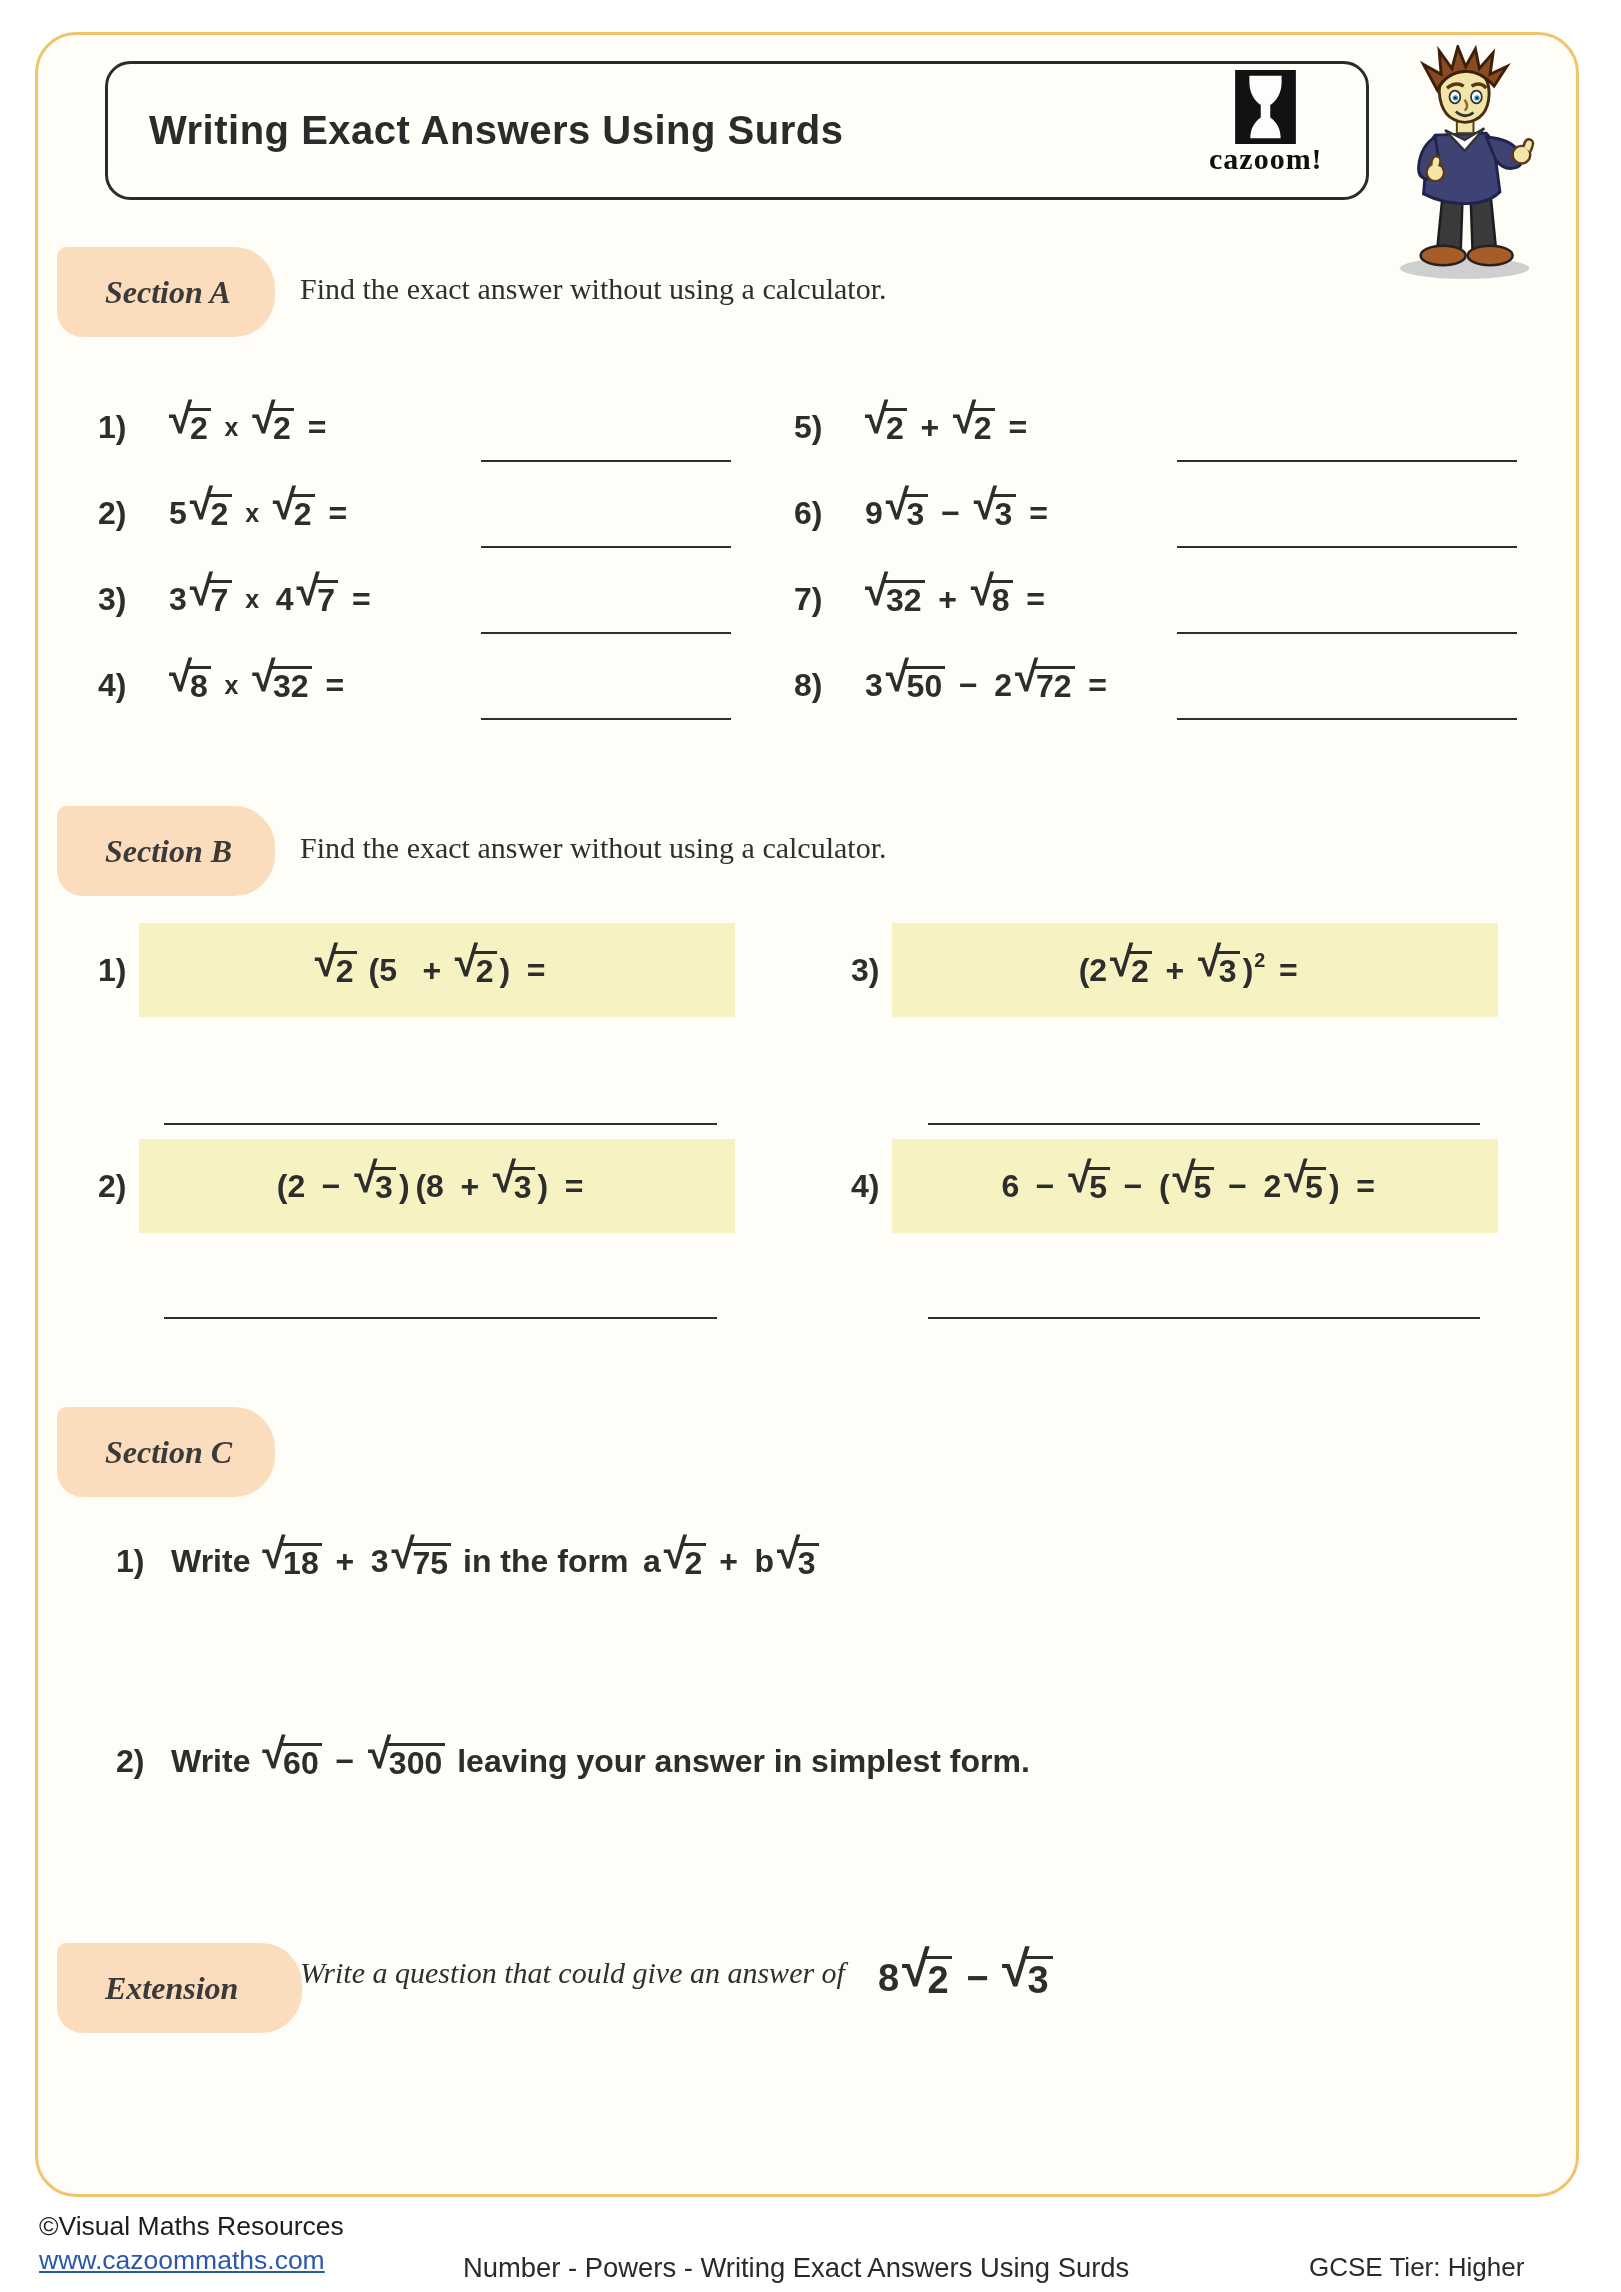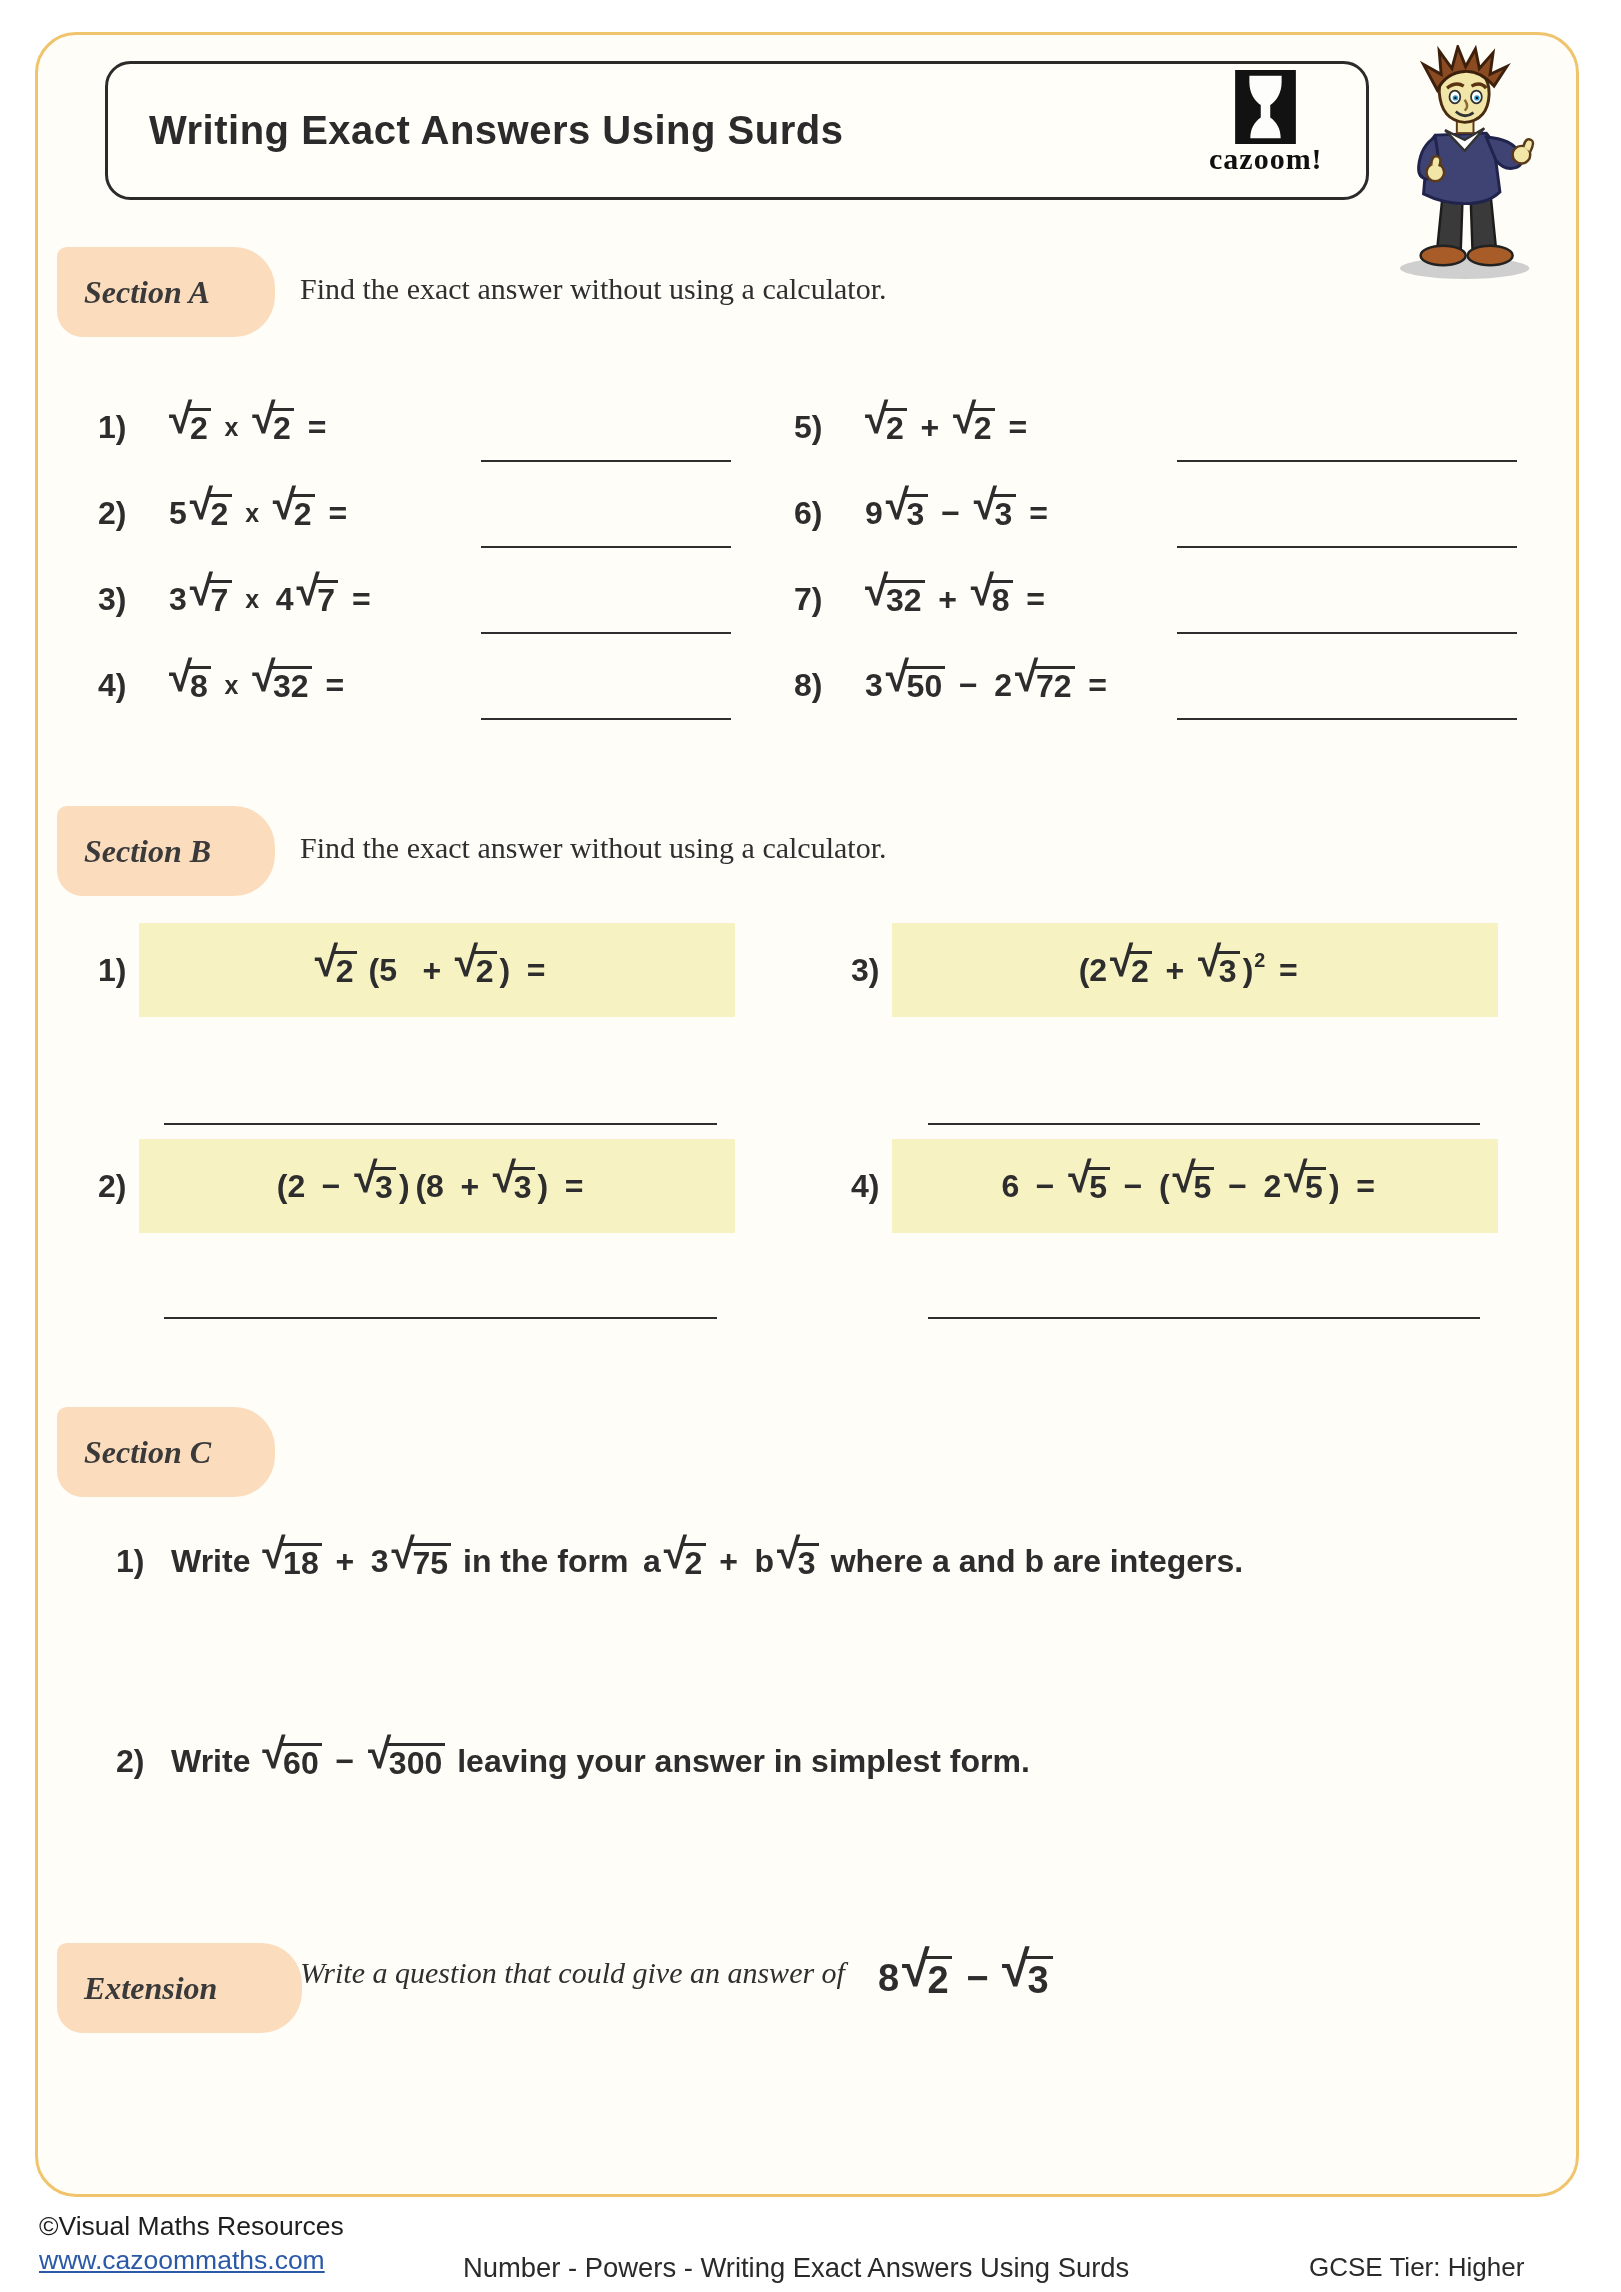--- a/index.html
+++ b/index.html
@@ -36,21 +36,21 @@
   .logo-text{
     font-family:"Liberation Serif",serif;font-weight:700;font-size:30px;
     letter-spacing:1px;color:#101010;margin-top:-2px;
   }
   .character{position:absolute;left:1372px;top:45px;}
   
   .sec-label{
     position:absolute;left:57px;height:90px;
     background:var(--section_label_bg,#fbdcbd);
     border-radius:9.8px 41px 41px 25.5px;
-    display:flex;align-items:center;padding-left:27px;box-sizing:border-box;
+    display:flex;align-items:center;padding-left:48px;box-sizing:border-box;
     font-family:"Liberation Serif",serif;font-style:italic;font-weight:700;
     font-size:32px;color:#3a3a3a;
   }
   #lab-a{top:247px;width:218px}
   #lab-b{top:806px;width:218px}
   #lab-c{top:1407px;width:218px}
   #lab-ext{top:1943px;width:245px}
   .instruction{
     position:absolute;font-family:"Liberation Serif",serif;
     font-size:30px;color:#2f2f2f;
@@ -418,21 +418,20 @@
       <span class="surd">
         <span class="rg">√</span>
         <span class="rn">2</span>
       </span>
       <span class="op">+</span>
       <span class="co">b</span>
       <span class="surd">
         <span class="rg">√</span>
         <span class="rn">3</span>
       </span>
-      <span class="wd">where a and b are integers.</span>
     </span>
 </div>
 <div class="crow" id="crow2">
   <span class="pnum">2)</span>
   <span class="expr">
       <span class="wd">Write</span>
       <span class="surd">
         <span class="rg">√</span>
         <span class="rn">60</span>
       </span>

